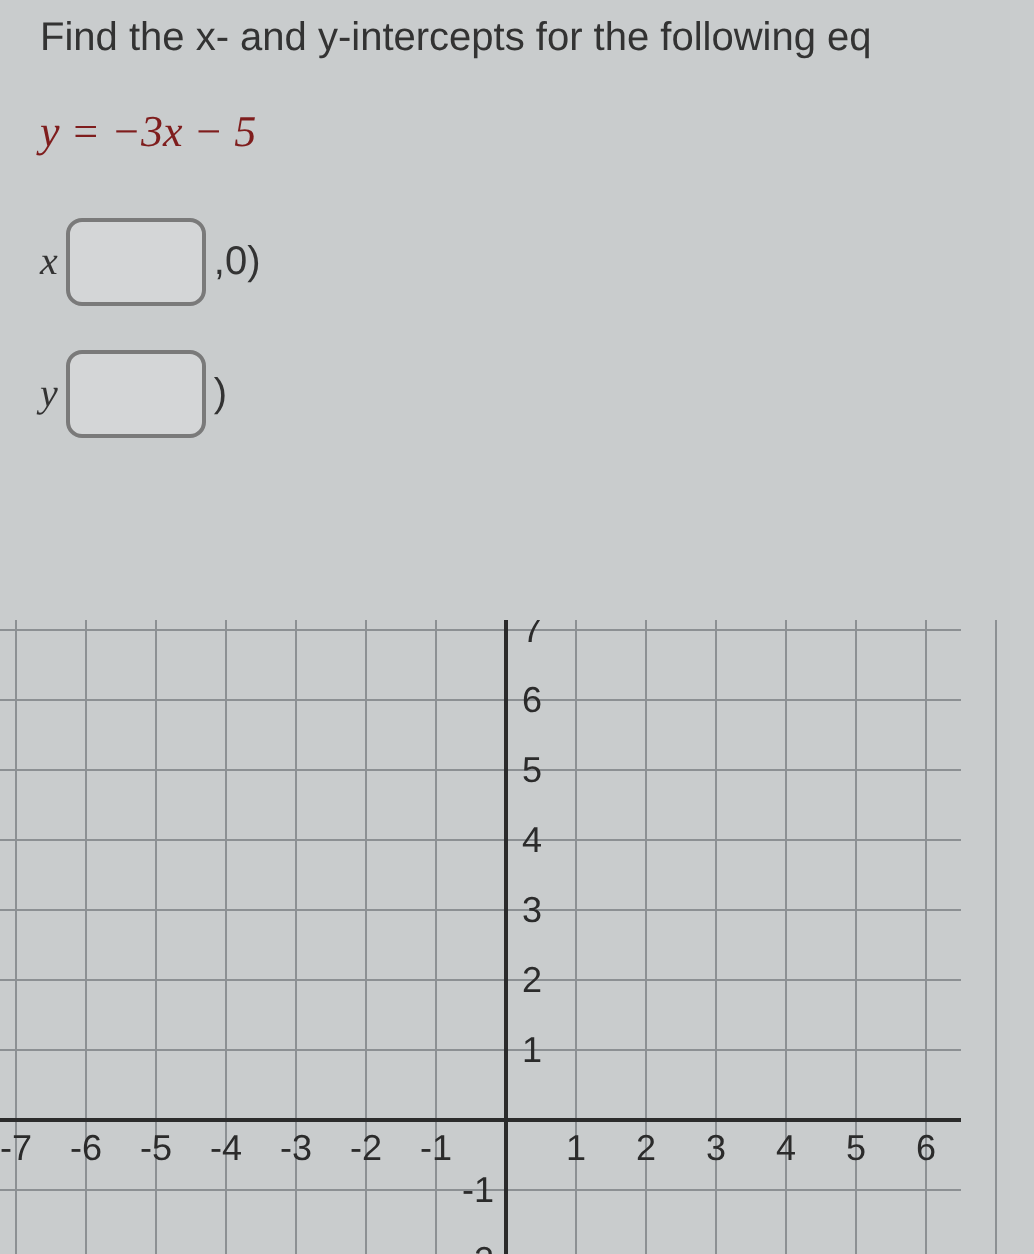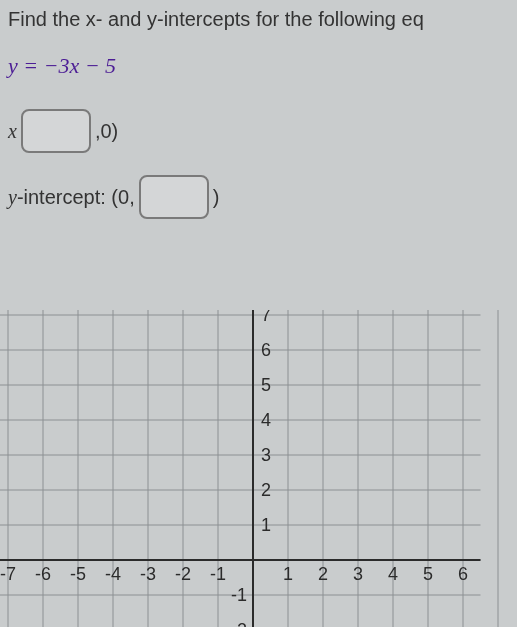--- a/index.html
+++ b/index.html
@@ -6,34 +6,34 @@
   body {
     width: 517px;
     height: 627px;
     background: #c9cccd;
     font-family: Georgia, 'Times New Roman', serif;
     color: #2a2a2a;
     overflow: hidden;
     position: relative;
   }
   .content {
-    padding: 8px 8px;
+    padding: 8px 20px;
   }
   .instruction {
     font-size: 20px;
     color: #333;
     margin-bottom: 22px;
     font-family: Arial, sans-serif;
   }
   .equation {
     font-size: 22px;
     font-style: italic;
     font-family: 'Times New Roman', serif;
     margin-bottom: 30px;
-    color: #4c1d95;
+    color: #7f1d1d;
   }
   .intercept-row {
     display: flex;
     align-items: center;
     margin-bottom: 22px;
     font-size: 20px;
     font-family: Arial, sans-serif;
     color: #333;
   }
   .intercept-row .italic { font-style: italic; font-family: 'Times New Roman', serif; }
@@ -68,21 +68,20 @@
   <div class="equation">y = −3x − 5</div>
 
   <div class="intercept-row">
     <span class="italic">x</span>
     <input class="input-box" type="text" value="" style="">
     <span>,0)</span>
   </div>
 
   <div class="intercept-row">
     <span class="italic">y</span>
-    <span>-intercept: (0,</span>
     <input class="input-box" type="text" value="" style="">
     <span>)</span>
   </div>
 </div>
 
 <div class="graph-wrap">
   <svg id="graph-svg" width="519" height="320">
       <line x1="10" x2="10" y1="-5.5" y2="330.5" class="grid-line"></line>
       <line x1="45" x2="45" y1="-5.5" y2="330.5" class="grid-line"></line>
       <line x1="80" x2="80" y1="-5.5" y2="330.5" class="grid-line"></line>

